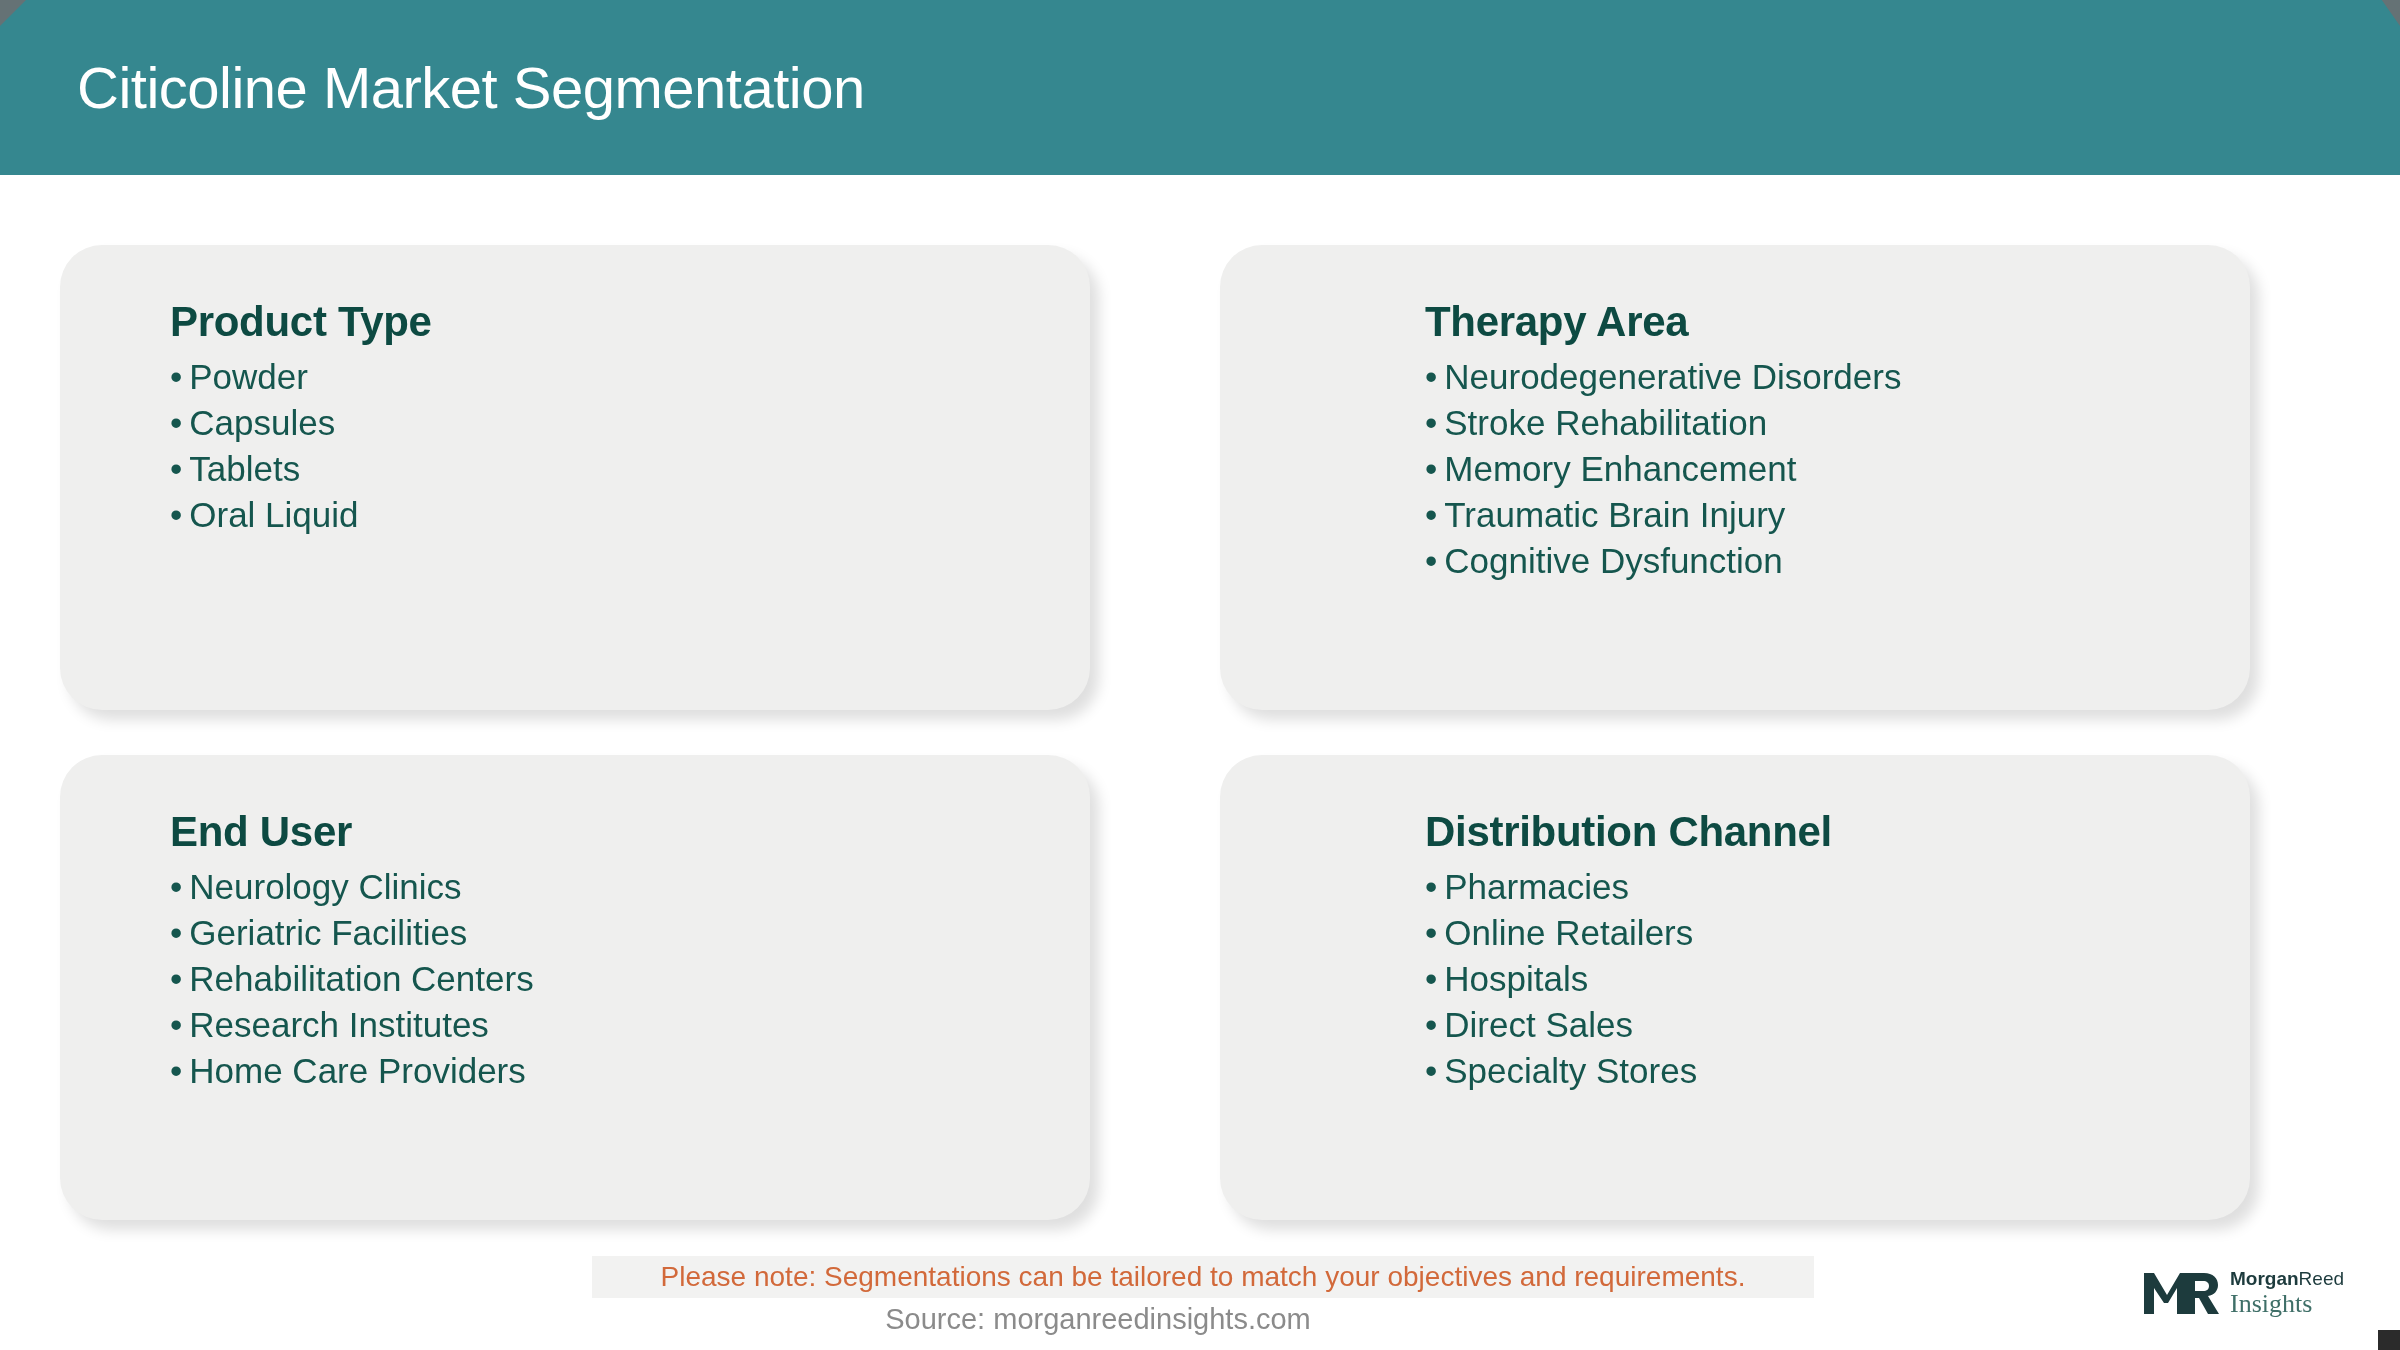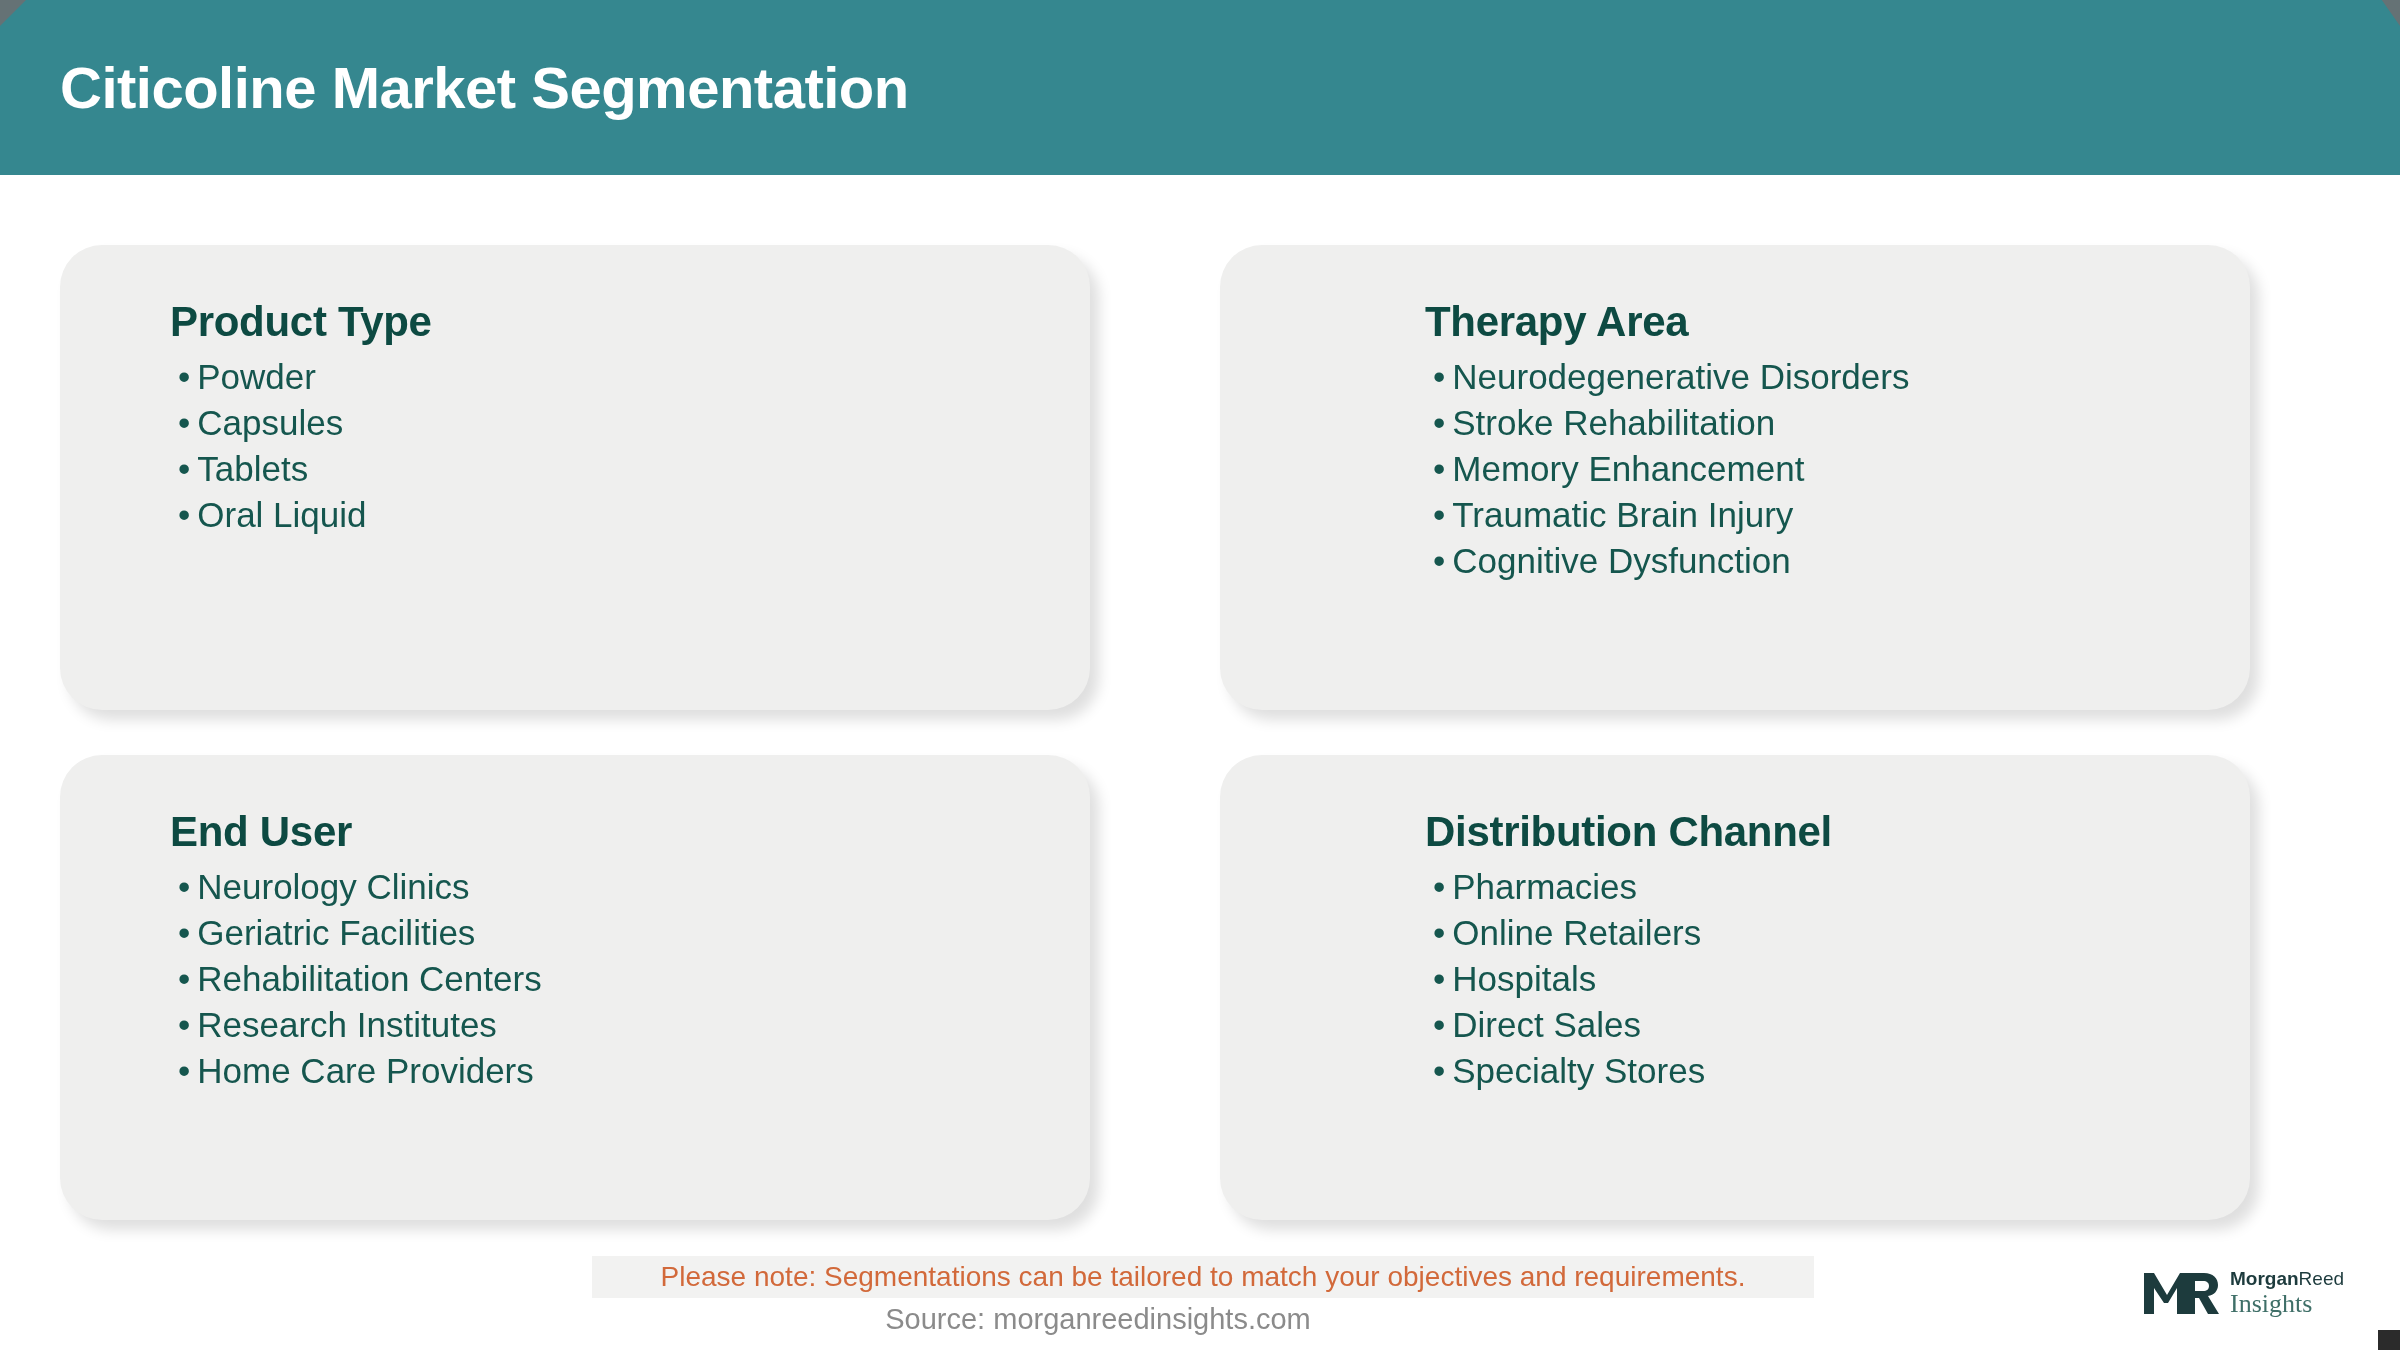--- a/index.html
+++ b/index.html
@@ -21,24 +21,24 @@
     left: 0;
     top: 0;
     width: 2400px;
     height: 175px;
     background: #35878f;
     box-sizing: border-box;
     display: flex;
     align-items: center;
   }
   .header-title {
-    margin-left: 60px;
+    margin-left: 77px;
     color: #ffffff;
     font-size: 58px;
-    font-weight: bold;
+    font-weight: normal;
     letter-spacing: -0.5px;
     line-height: 1;
     white-space: nowrap;
   }
   
   .corner-notch {
     position: absolute;
     top: 0;
     width: 26px;
     height: 26px;
@@ -82,21 +82,21 @@
     color: #0d4a42;
     font-size: 42px;
     font-weight: bold;
     line-height: 1.05;
     margin: 0 0 10px 0;
     letter-spacing: -0.3px;
     white-space: nowrap;
   }
   .card-list {
     list-style: none;
-    margin: 8px;
+    margin: 0;
     padding: 0;
   }
   .card-list li {
     color: #15564e;
     font-size: 35px;
     line-height: 46px;
     font-weight: 400;
     white-space: nowrap;
   }
   .bullet-dot {

